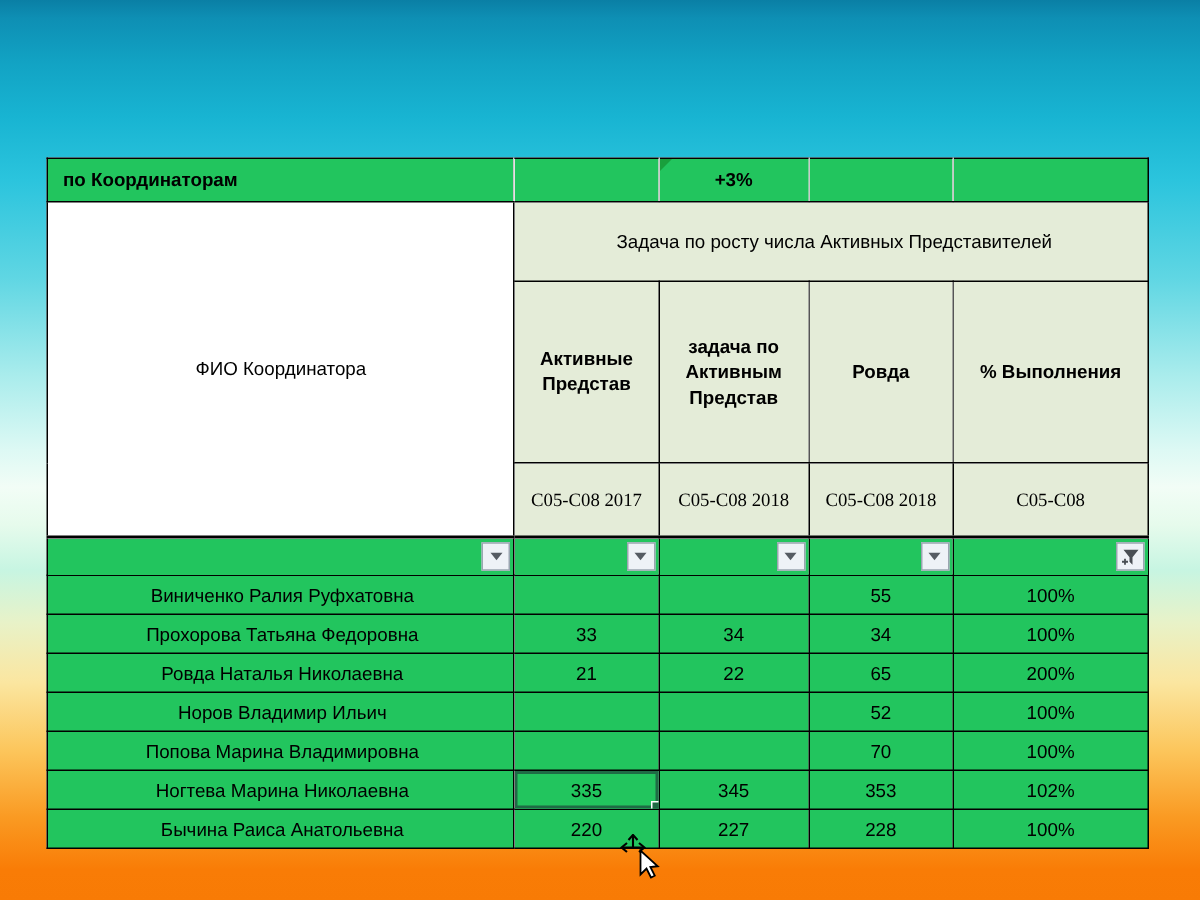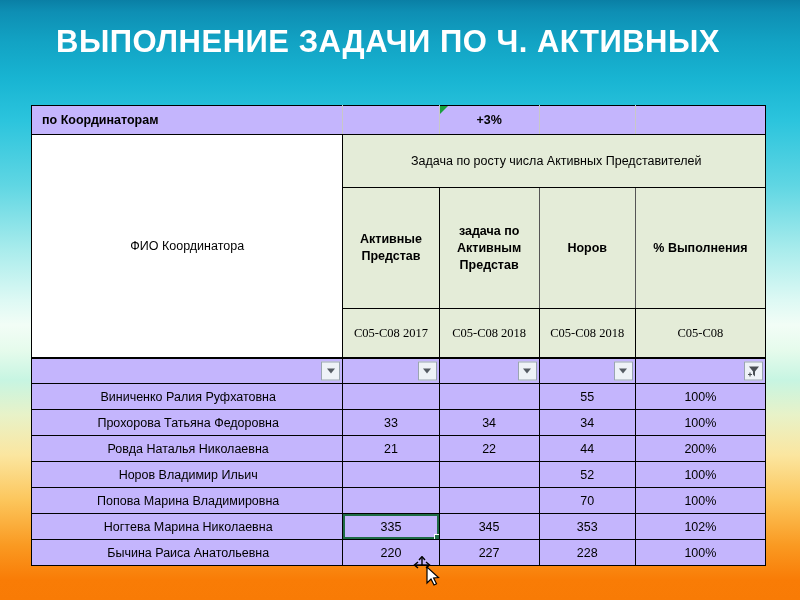--- a/index.html
+++ b/index.html
@@ -63,21 +63,21 @@
     table-layout: fixed;
     font-family: "Liberation Sans", sans-serif;
   }
   #sheet td {
     border: 1px solid #000000;
     padding: 0 4px;
     font-size: 12.5px;
     color: #000000;
     text-align: center;
     vertical-align: middle;
-    background: #c4b5fd;
+    background: #22c55e;
     overflow: hidden;
   }
 
   
   .c-name  { width: 311px; }
   .c-act   { width: 96px; }
   .c-task  { width: 100px; }
   .c-fact  { width: 96px; }
   .c-pct   { width: 130px; }
 
@@ -209,21 +209,20 @@
     width: 34px;
     height: 34px;
     pointer-events: none;
   }
 </style>
 </head>
 <body>
 
 <div id="slide">
 
-  <div id="title">ВЫПОЛНЕНИЕ ЗАДАЧИ ПО Ч. АКТИВНЫХ</div>
 
   <table id="sheet">
     <colgroup>
       <col class="c-name">
         <col class="c-act">
         <col class="c-task">
         <col class="c-fact">
         <col class="c-pct">
     </colgroup>
     <tbody>
@@ -240,21 +239,21 @@
       </tr>
 
       <tr class="row-band">
         <td rowspan="3" class="cell-fio-merge">ФИО Координатора</td>
         <td colspan="4" class="cell-band">Задача по росту числа Активных Представителей</td>
       </tr>
 
       <tr class="row-head">
         <td class="hcell">Активные Представ</td>
         <td class="hcell thin">задача по Активным Представ</td>
-        <td class="hcell thin">Норов</td>
+        <td class="hcell thin">Ровда</td>
         <td class="hcell">% Выполнения</td>
       </tr>
 
       <tr class="row-per">
         <td class="pcell">С05-С08 2017</td>
         <td class="pcell">С05-С08 2018</td>
         <td class="pcell">С05-С08 2018</td>
         <td class="pcell">С05-С08</td>
       </tr>
 
@@ -300,21 +299,21 @@
         <td class="cell-person">Прохорова Татьяна Федоровна</td>
         <td>33</td>
         <td>34</td>
         <td>34</td>
         <td>100%</td>
       </tr>
       <tr class="row-data">
         <td class="cell-person">Ровда Наталья Николаевна</td>
         <td>21</td>
         <td>22</td>
-        <td>44</td>
+        <td>65</td>
         <td>200%</td>
       </tr>
       <tr class="row-data">
         <td class="cell-person">Норов Владимир Ильич</td>
         <td></td>
         <td></td>
         <td>52</td>
         <td>100%</td>
       </tr>
       <tr class="row-data">

